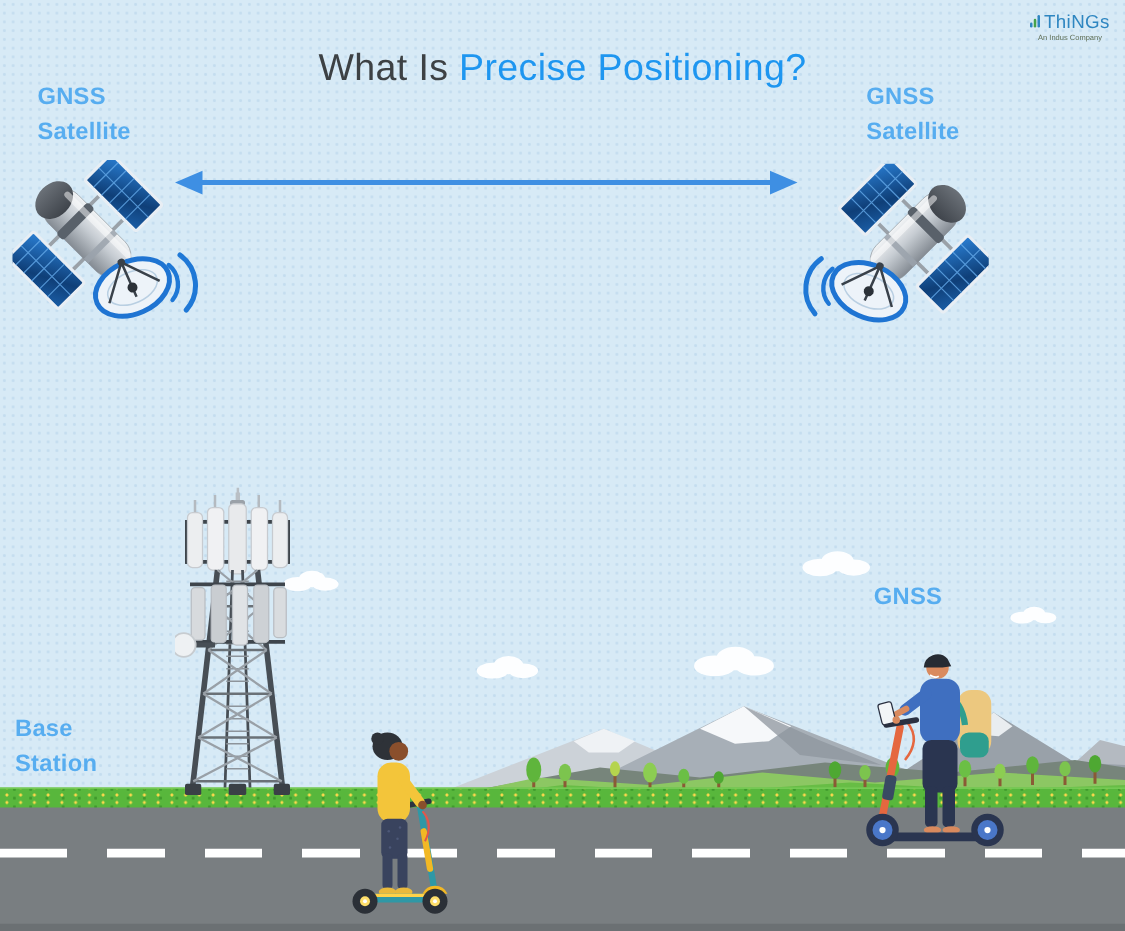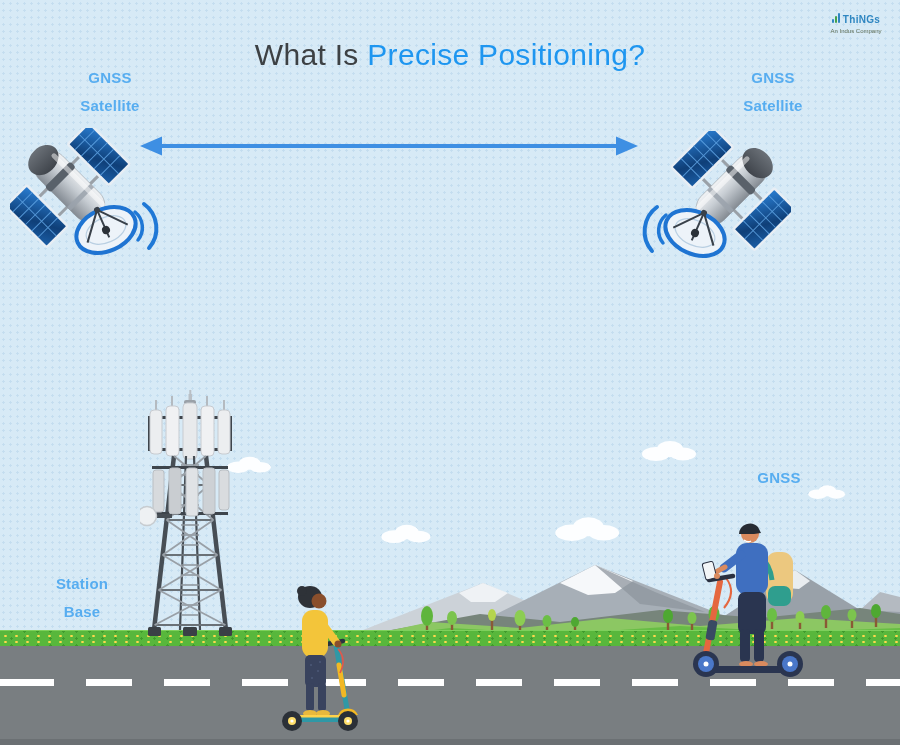--- a/index.html
+++ b/index.html
@@ -16,26 +16,26 @@
   }
   .title .t-dark{color:#3d4144;}
   .title .t-blue{color:#1e96f0;}
   
   .logo{position:absolute;top:9px;left:818px;width:76px;text-align:center;line-height:1.1;}
   .logo .sig{display:inline-block;vertical-align:baseline;margin-right:2px;}
   .logo .sig i{display:inline-block;width:2px;background:#45a24a;margin-right:1px;border-radius:1px;}
   .logo .sig i.b1{height:4px;background:#2e86c1;}
   .logo .sig i.b2{height:7px;}
   .logo .sig i.b3{height:10px;background:#2e86c1;}
-  .logo .brand{font-size:10px;font-weight:bold;color:#2e86c1;letter-spacing:.3px;}
+  .logo .brand{font-size:15px;font-weight:normal;color:#2e86c1;letter-spacing:.3px;}
   .logo .tagline{font-size:6px;color:#5d6d55;margin-top:1px;}
   
   .blabel{
-    position:absolute;text-align:center;color:#57adf0;font-weight:bold;
-    font-size:15px;line-height:28px;letter-spacing:.2px;
+    position:absolute;color:#57adf0;font-weight:bold;
+    font-size:19px;line-height:28px;letter-spacing:.2px;
   }
   .lbl-sat-left{top:64px;left:30px;width:160px;}
   .lbl-sat-right{top:64px;left:693px;width:160px;}
   .lbl-base{top:570px;left:12px;width:140px;}
   .lbl-receiver{top:463px;left:699px;width:160px;line-height:30px;}
   
   .abs{position:absolute;}
   .sat-left{top:128px;left:10px;width:150px;height:142px;}
   .sat-right{top:131px;left:641px;width:150px;height:142px;transform:scaleX(-1);}
   .arrow-wrap{top:133px;left:138px;width:502px;height:26px;}
@@ -417,20 +417,20 @@
 
   <div class="blabel lbl-sat-left">
     <div>GNSS</div>
     <div>Satellite</div>
   </div>
   <div class="blabel lbl-sat-right">
     <div>GNSS</div>
     <div>Satellite</div>
   </div>
   <div class="blabel lbl-base">
+    <div>Base</div>
     <div>Station</div>
-    <div>Base</div>
   </div>
   <div class="blabel lbl-receiver">
     <div>GNSS</div>
   </div>
 
 </div>
 
 </body></html>

